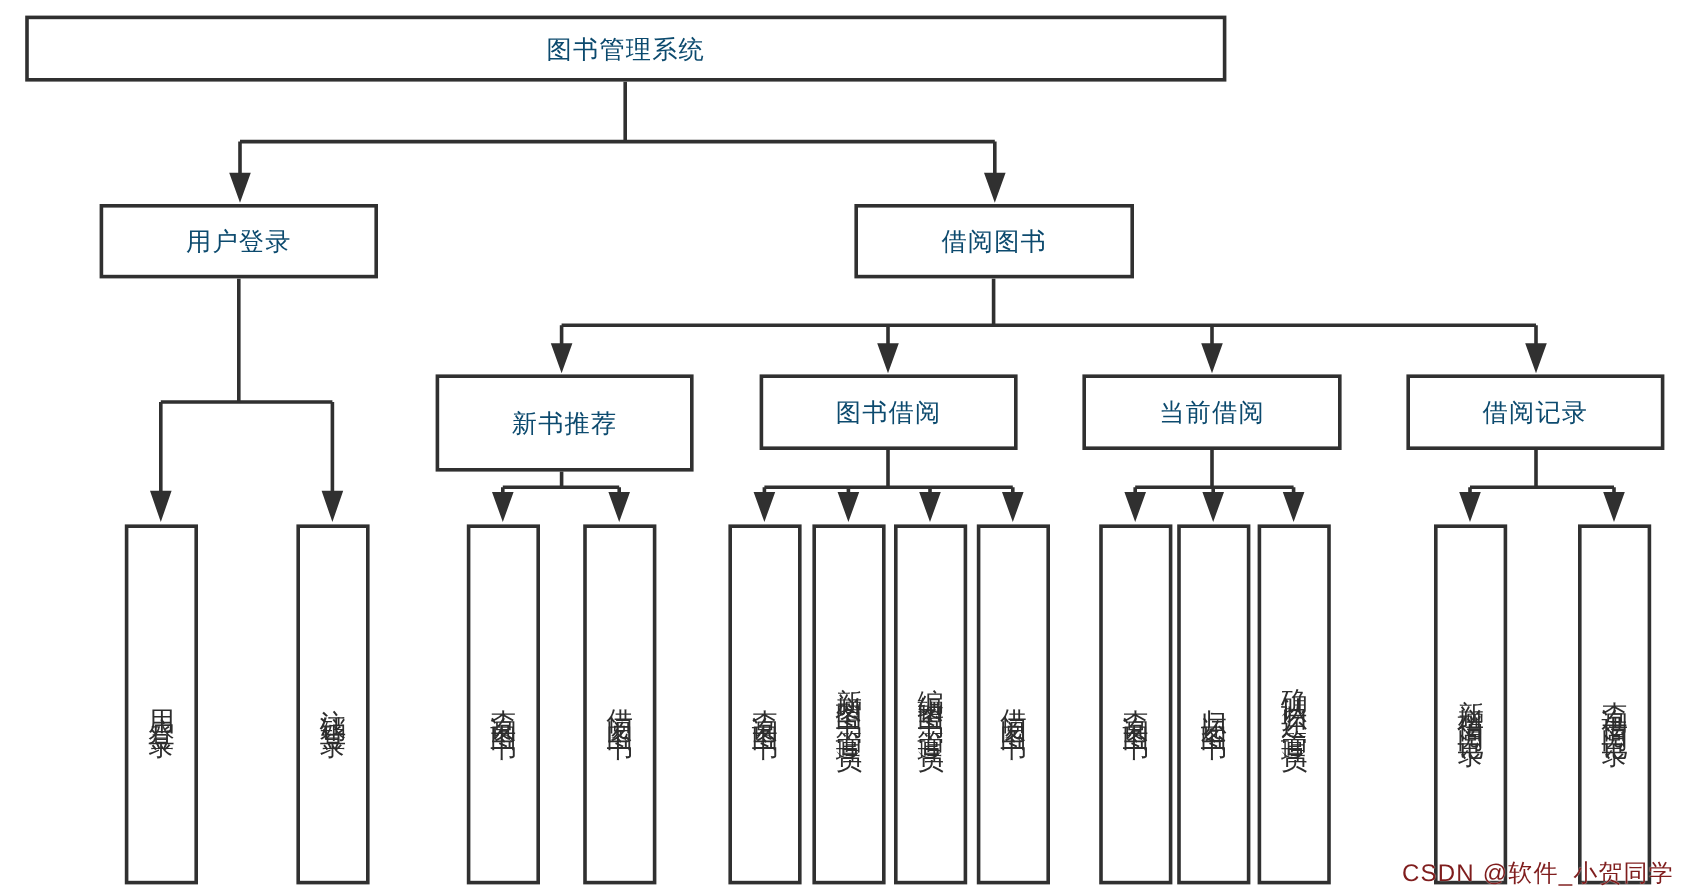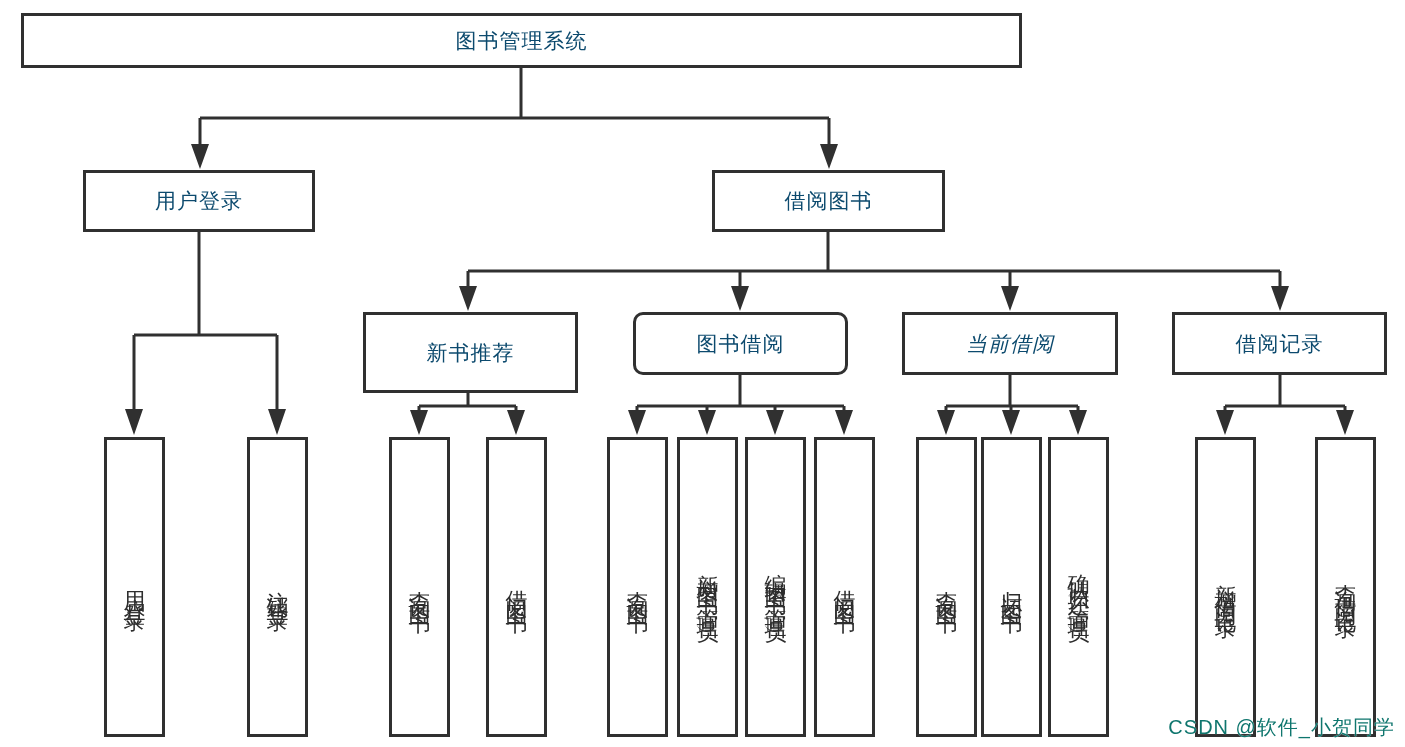--- a/index.html
+++ b/index.html
@@ -32,21 +32,21 @@
     text-orientation:mixed;
     font-size:22px;line-height:1;
     letter-spacing:7px;
     color:#2d2d2d;
     white-space:nowrap;
   }
   #watermark{
     position:absolute;
     right:10px;bottom:6px;
     font-size:20px;
-    color:#0f766e;
+    color:#7f1d1d;
     text-shadow:0 0 1px #ffffff;
     letter-spacing:1px;
     z-index:5;
   }
 </style>
 </head>
 <body>
 
 <div id="canvas">
 
@@ -78,22 +78,22 @@
              M1216 410 L1234 410 L1225 435 Z
              M1336 410 L1354 410 L1345 435 Z" fill="#303030" stroke="none"></path>
   </svg>
 
   <div class="hbox" style="left:21px;top:13px;width:1001px;height:55px;">图书管理系统</div>
 
   <div class="hbox" style="left:83px;top:170px;width:232px;height:62px;">用户登录</div>
   <div class="hbox" style="left:712px;top:170px;width:233px;height:62px;">借阅图书</div>
 
   <div class="hbox" style="left:363px;top:312px;width:215px;height:81px;">新书推荐</div>
-  <div class="hbox" style="left:633px;top:312px;width:215px;height:63px;border-radius:10px;">图书借阅</div>
-  <div class="hbox" style="left:902px;top:312px;width:216px;height:63px;font-style:italic;">当前借阅</div>
+  <div class="hbox" style="left:633px;top:312px;width:215px;height:63px;">图书借阅</div>
+  <div class="hbox" style="left:902px;top:312px;width:216px;height:63px;">当前借阅</div>
   <div class="hbox" style="left:1172px;top:312px;width:215px;height:63px;">借阅记录</div>
 
   <div class="vbox" style="left:104px;">
     <span>用户登录</span>
   </div>
   <div class="vbox" style="left:247px;">
     <span>注销登录</span>
   </div>
 
   <div class="vbox" style="left:389px;">

